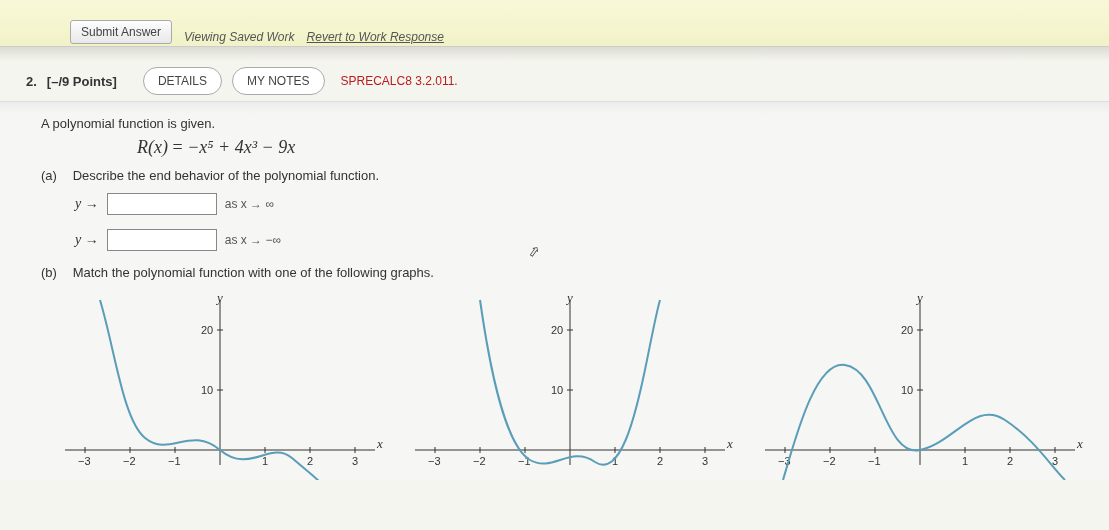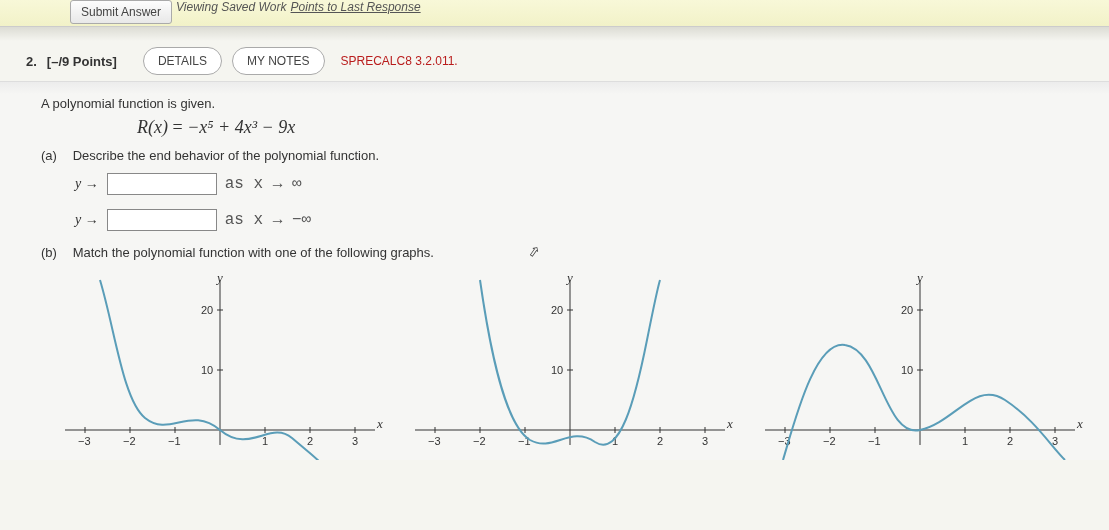--- a/index.html
+++ b/index.html
@@ -8,25 +8,25 @@
     background: #f5f5f0;
     font-size: 13px;
     color: #333;
     width: 1109px;
     height: 530px;
     overflow: hidden;
     position: relative;
   }
   .top-bar {
     background: linear-gradient(#f8f8d8, #f2f2c8);
-    padding: 0 20px 2px 70px;
+    padding: 20px 20px 2px 70px;
     border-bottom: 1px solid #ccc;
     display: flex;
-    align-items: flex-start;
-    gap: 4px;
+    align-items: flex-end;
+    gap: 12px;
     font-size: 12px;
     font-style: italic;
     color: #555;
   }
   .btn-raised {
     display: inline-block;
     background: linear-gradient(#fdfdfd, #e8e8e8);
     border: 1px solid #aaa;
     border-radius: 3px;
     padding: 4px 10px;
@@ -79,21 +79,21 @@
     font-size: 14px;
   }
   .answer-box {
     width: 110px;
     height: 22px;
     border: 1px solid #888;
     background: #fff;
     font-size: 13px;
     padding: 0 4px;
   }
-  .norm { font-style: normal; font-family: Liberation Mono, monospace; font-size: 16px; color:#555;}
+  .norm { font-style: normal; font-family: Liberation Sans, sans-serif; font-size: 12px; color:#555;}
   .graphs-row {
     display: flex;
     gap: 0;
     margin-top: 8px;
     margin-left: 4px;
   }
   .graph-cell {
     width: 350px;
     height: 190px;
     position: relative;
@@ -112,21 +112,21 @@
     pointer-events: none;
     transform: rotate(-10deg);
   }
 </style>
 </head>
 <body>
 
 <div class="top-bar">
   <span class="btn-raised">Submit Answer</span>
   <span>Viewing Saved Work</span>
-  <a href="#">Points to Last Response</a>
+  <a href="#">Revert to Work Response</a>
 </div>
 <div class="shadow-strip"></div>
 
 <div class="question-header">
   <span class="q-number">2.</span>
   <span class="q-number">[–/9 Points]</span>
   <span style="width:6px"></span>
   <span class="btn-outline">DETAILS</span>
   <span class="btn-outline">MY NOTES</span>
   <span class="src-label">SPRECALC8 3.2.011.</span>

